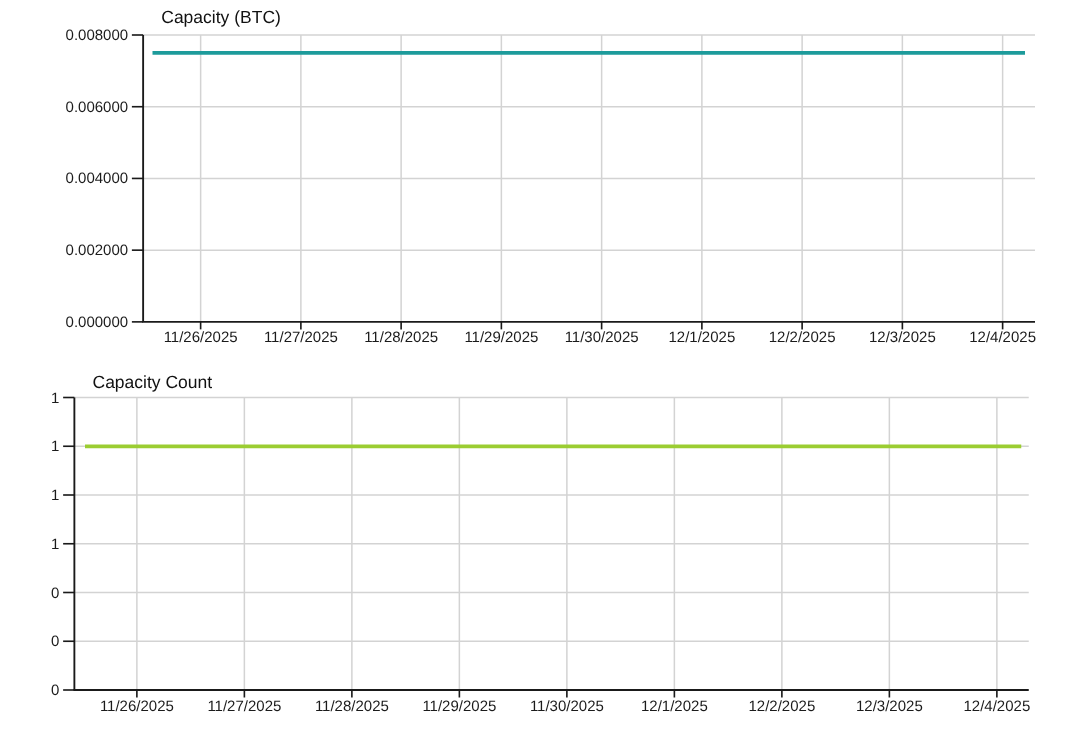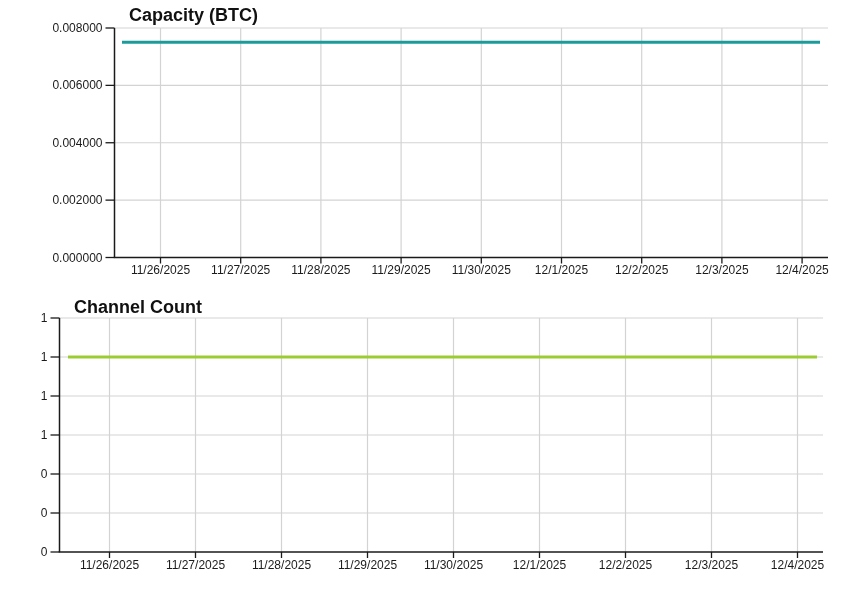--- a/index.html
+++ b/index.html
@@ -16,40 +16,40 @@
     overflow: hidden;
   }
   .charts-svg {
     position: absolute;
     left: 0;
     top: 0;
   }
   .chart-title {
     position: absolute;
     font-family: "Liberation Sans", sans-serif;
-    font-size: 18px;
-    font-weight: bold;
+    font-size: 14px;
+    font-weight: normal;
     color: #111111;
     white-space: nowrap;
     z-index: 2;
   }
   .chart-title.capacity { left: 129px; top: 5px; }
   .chart-title.channels { left: 74px; top: 297px; }
   text {
     font-family: "Liberation Sans", sans-serif;
     font-size: 12px;
     fill: #1b1b1b;
   }
 </style>
 </head>
 <body>
 
 <div class="page">
   <div class="chart-title capacity">Capacity (BTC)</div>
-  <div class="chart-title channels">Channel Count</div>
+  <div class="chart-title channels">Capacity Count</div>
   <svg class="charts-svg" width="860" height="600" viewBox="0 0 860 600">
       <line x1="160.5" y1="28" x2="160.5" y2="257.5" stroke="#d3d3d3" stroke-width="1.2"></line>
       <line x1="160.5" y1="257.5" x2="160.5" y2="263.5" stroke="#1a1a1a" stroke-width="1.3"></line>
       <text x="160.5" y="273.5" text-anchor="middle" fill="#1b1b1b">11/26/2025</text>
       <line x1="240.7" y1="28" x2="240.7" y2="257.5" stroke="#d3d3d3" stroke-width="1.2"></line>
       <line x1="240.7" y1="257.5" x2="240.7" y2="263.5" stroke="#1a1a1a" stroke-width="1.3"></line>
       <text x="240.7" y="273.5" text-anchor="middle" fill="#1b1b1b">11/27/2025</text>
       <line x1="320.9" y1="28" x2="320.9" y2="257.5" stroke="#d3d3d3" stroke-width="1.2"></line>
       <line x1="320.9" y1="257.5" x2="320.9" y2="263.5" stroke="#1a1a1a" stroke-width="1.3"></line>
       <text x="320.9" y="273.5" text-anchor="middle" fill="#1b1b1b">11/28/2025</text>

